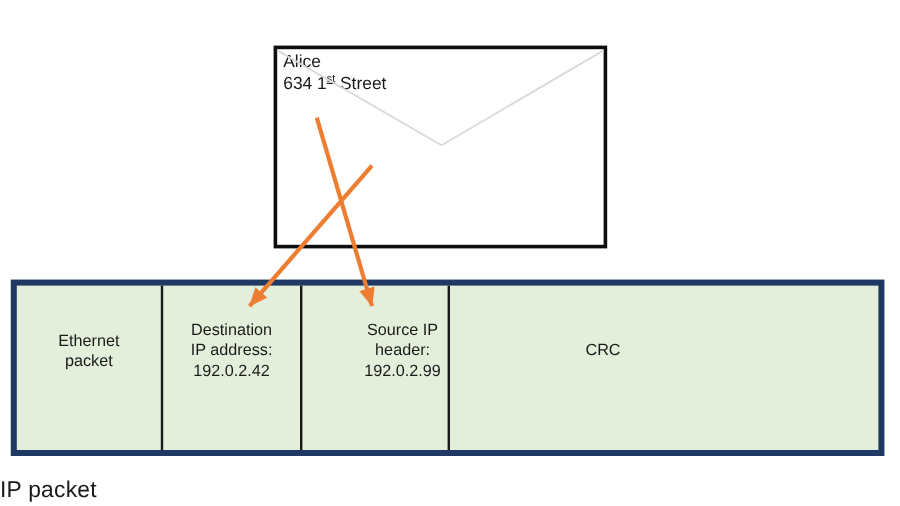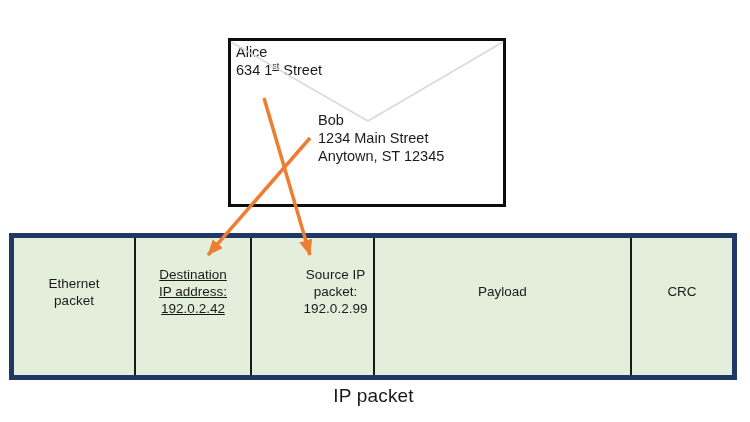--- a/index.html
+++ b/index.html
@@ -38,64 +38,56 @@
     position:absolute;left:9px;top:233px;width:728px;height:147px;
     background:var(--packet-fill);border:5px solid var(--packet-border);
     display:flex;z-index:1;
   }
   .cell{
     display:flex;flex-direction:column;justify-content:center;align-items:center;
     text-align:center;font-size:13.5px;line-height:17px;padding-bottom:30px;
   }
   .cell + .cell{border-left:2px solid var(--divider);}
   .cell:nth-child(1){flex:0 0 120px;}
-  .cell:nth-child(2){flex:0 0 116px;text-decoration:underline;}
+  .cell:nth-child(2){flex:0 0 116px;}
   .cell:nth-child(3){flex:0 0 123px;padding-left:46px;}
   .cell:nth-child(4){flex:0 0 257px;}
   .cell:nth-child(5){flex:0 0 102px;}
 
   .caption{
-    position:absolute;left:0;top:385px;width:747px;
-    text-align:center;font-size:19px;letter-spacing:0.2px;
+    position:absolute;left:0;top:398px;width:747px;
+    font-size:19px;letter-spacing:0.2px;
   }
 </style>
 </head>
 <body>
 
 <div class="canvas">
 
   <div class="envelope">
     <div class="address sender">
       <div>Alice</div>
       <div><span>634 1</span><span class="sup">st</span><span> Street</span></div>
-    </div>
-    <div class="address recipient">
-      <div>Bob</div>
-      <div>1234 Main Street</div>
-      <div>Anytown, ST 12345</div>
     </div>
   </div>
 
   <div class="packet">
     <div class="cell">
       <div>Ethernet</div>
       <div>packet</div>
     </div>
     <div class="cell">
       <div>Destination</div>
       <div>IP address:</div>
       <div>192.0.2.42</div>
     </div>
     <div class="cell">
       <div>Source IP</div>
-      <div>packet:</div>
+      <div>header:</div>
       <div>192.0.2.99</div>
-    </div>
-    <div class="cell">
-      <div>Payload</div>
     </div>
     <div class="cell">
       <div>CRC</div>
     </div>
   </div>
 
   <div class="caption">IP packet</div>
 
   <svg class="overlay" width="750" height="422" viewBox="0 0 750 422" xmlns="http://www.w3.org/2000/svg">
     <defs>

